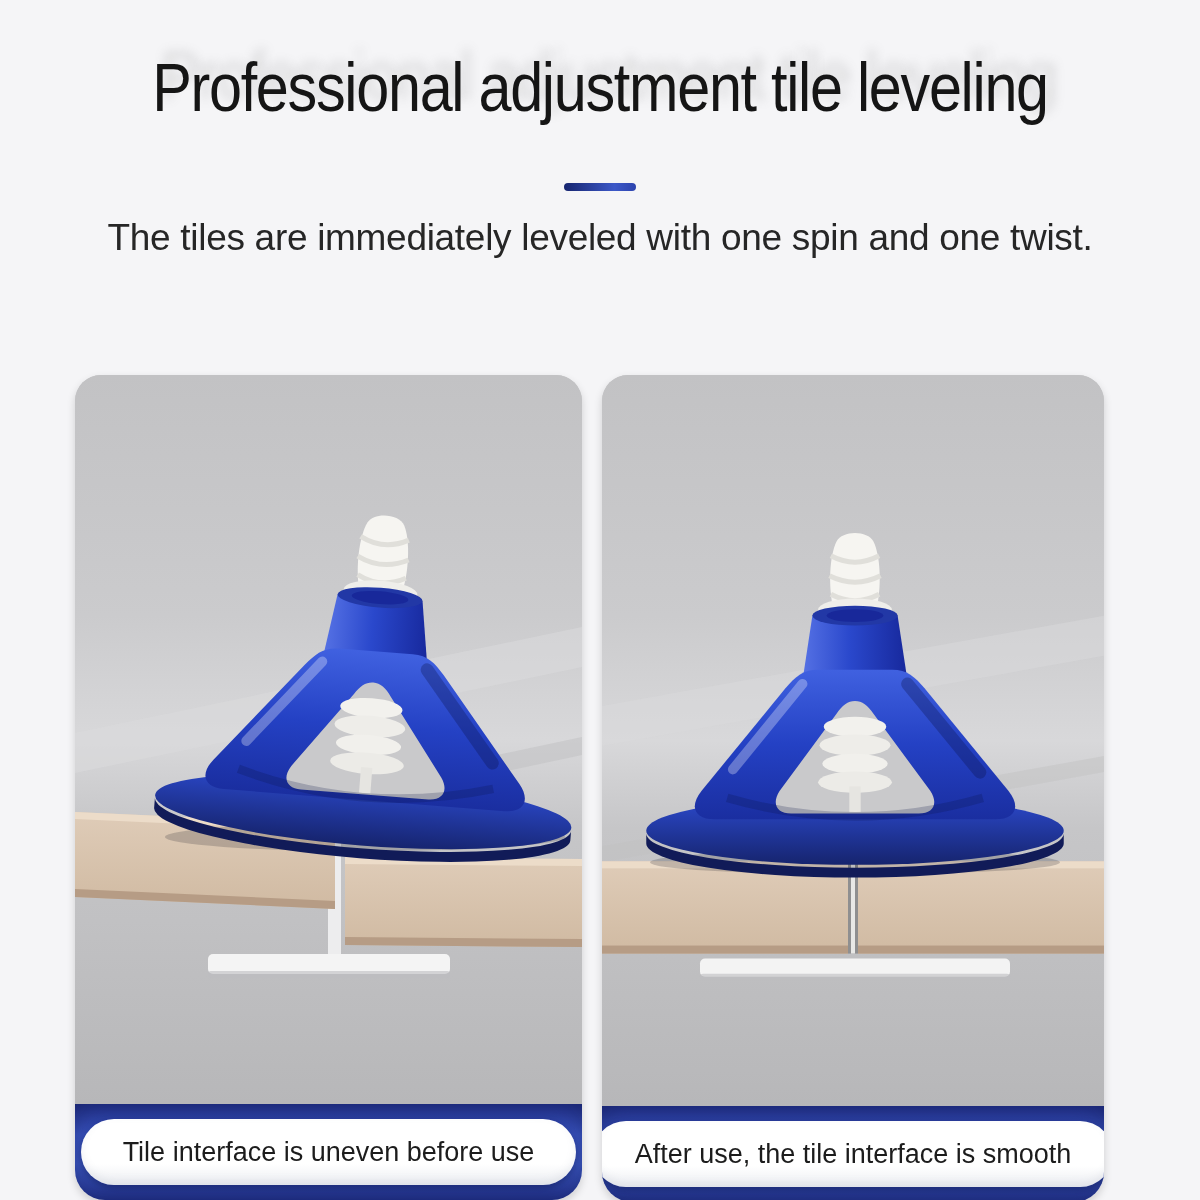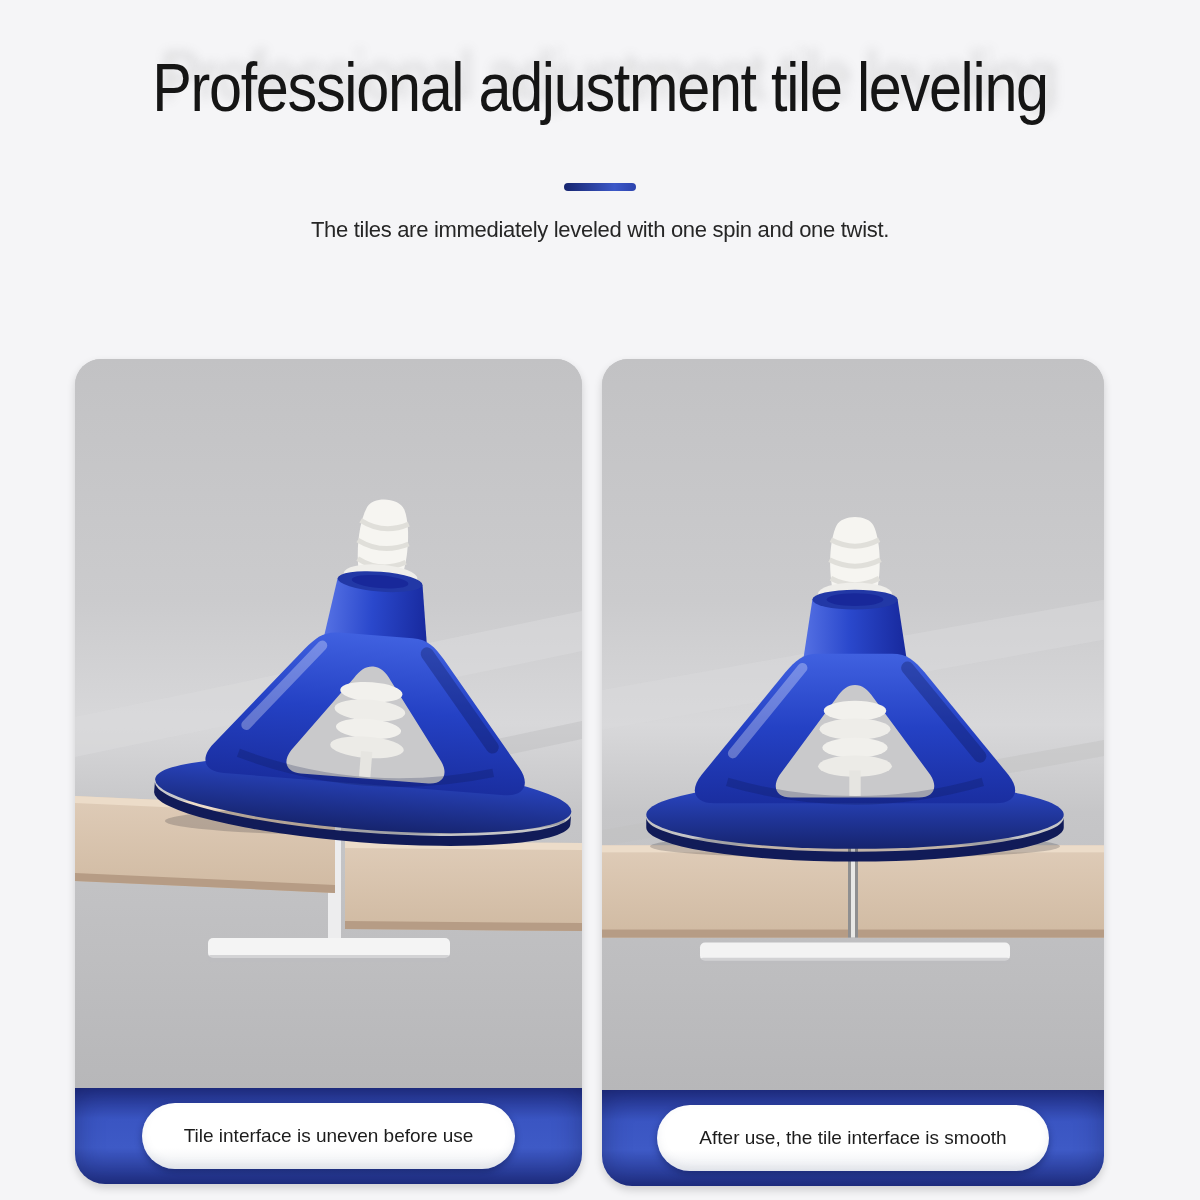--- a/index.html
+++ b/index.html
@@ -20,21 +20,21 @@
     transform: scaleX(0.86); transform-origin: 50% 50%;
     text-shadow: 10px -12px 12px rgba(110,110,110,0.22);
   }
   .divider {
     width: 72px; height: 8px; margin: 56px auto 0;
     border-radius: 4px;
     background: linear-gradient(90deg, #16256f, #3c58c8 70%, #2c43ae);
   }
   .subtitle {
     margin: 26px 0 0; text-align: center;
-    font-size: 22px; color: #262626; letter-spacing: -0.3px;
+    font-size: 37px; color: #262626; letter-spacing: -0.3px;
   }
 
   
   .panels { display: flex; gap: 20px; margin: 116px 0 0 75px; }
   .panel {
     display: flex; flex-direction: column;
     border-radius: 26px 26px 30px 30px; overflow: hidden;
     box-shadow: 0 4px 9px rgba(0,0,0,0.16);
   }
   .panel-before { width: 507px; height: 825px; }
@@ -46,21 +46,21 @@
     flex: 0 0 96px; height: 96px;
     display: flex; align-items: center; justify-content: center;
     background: linear-gradient(180deg, #22318a 0%, #3a55c2 32%, #3e5ac6 62%, #22328a 100%);
     box-shadow: inset 0 0 28px rgba(10,16,64,0.38);
   }
   .caption-pill {
     height: 66px; padding: 0 42px;
     display: flex; align-items: center; white-space: nowrap;
     background: linear-gradient(180deg, #ffffff 68%, #eceef2 100%);
     border-radius: 34px;
-    font-size: 19px; color: #1c1c1c;
+    font-size: 27px; color: #1c1c1c;
     box-shadow: 0 3px 7px rgba(8,14,60,0.40), inset 0 -4px 8px rgba(120,130,160,0.12);
   }
 
   .defs-hidden { position: absolute; width: 0; height: 0; overflow: hidden; }
 </style>
 </head>
 <body>
 
 <svg class="defs-hidden" aria-hidden="true">
   <defs>

